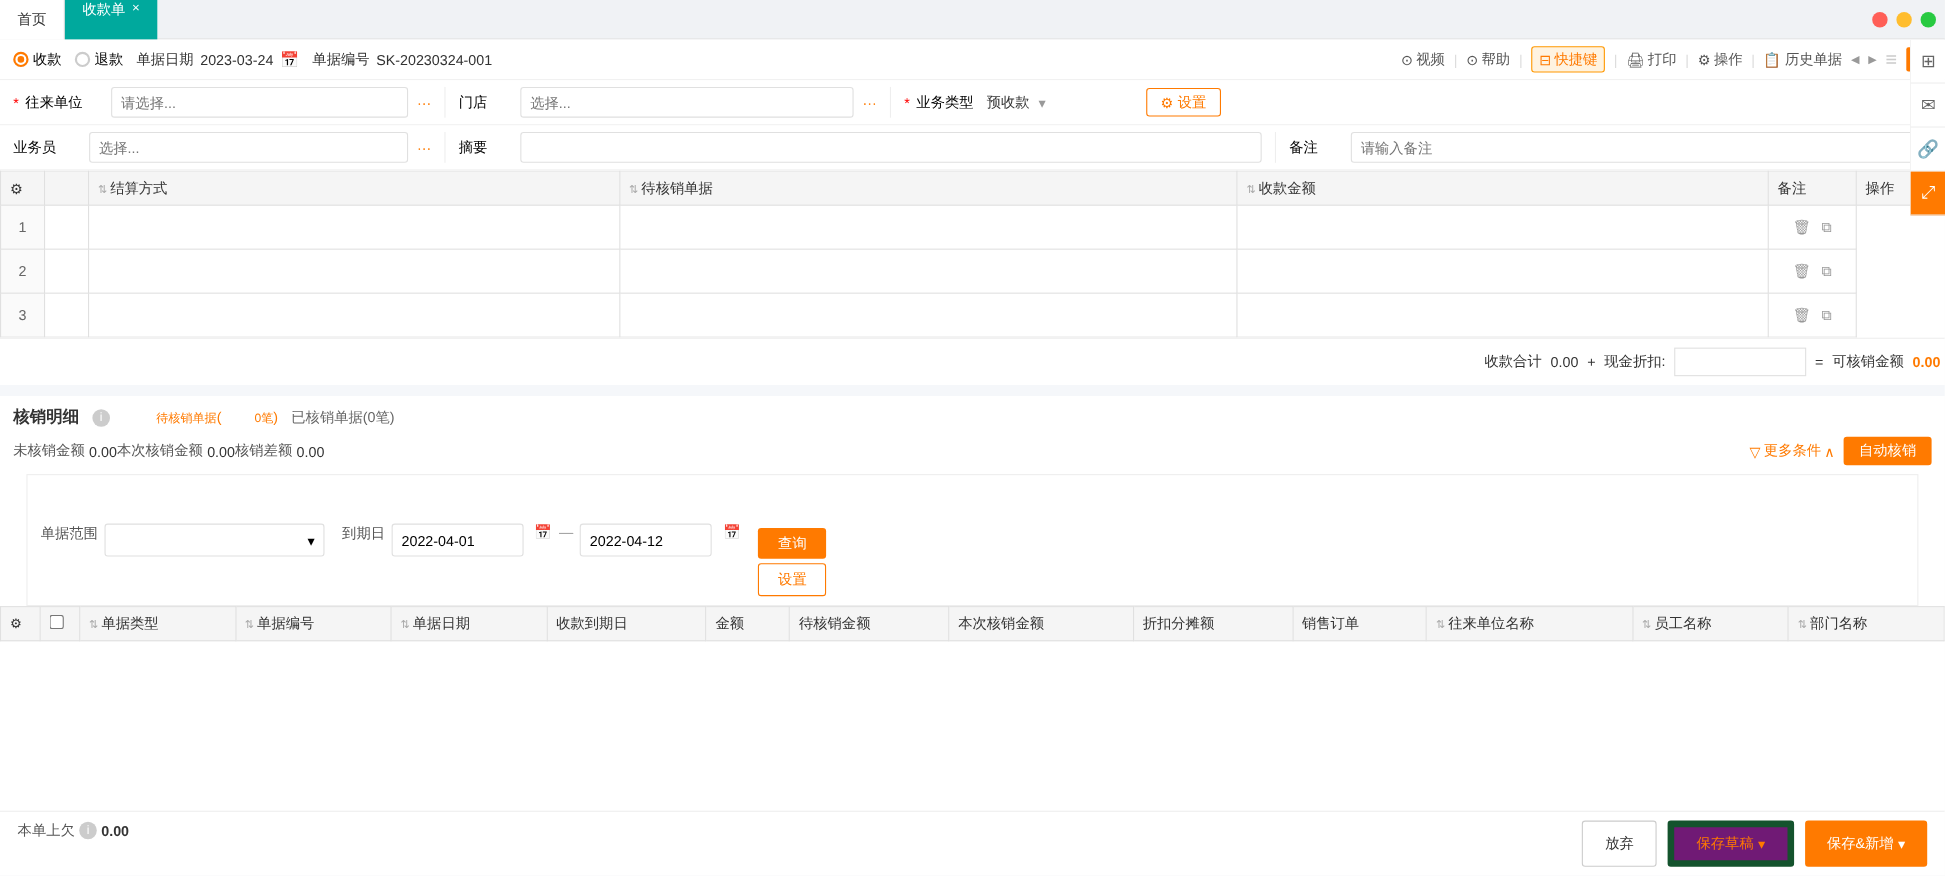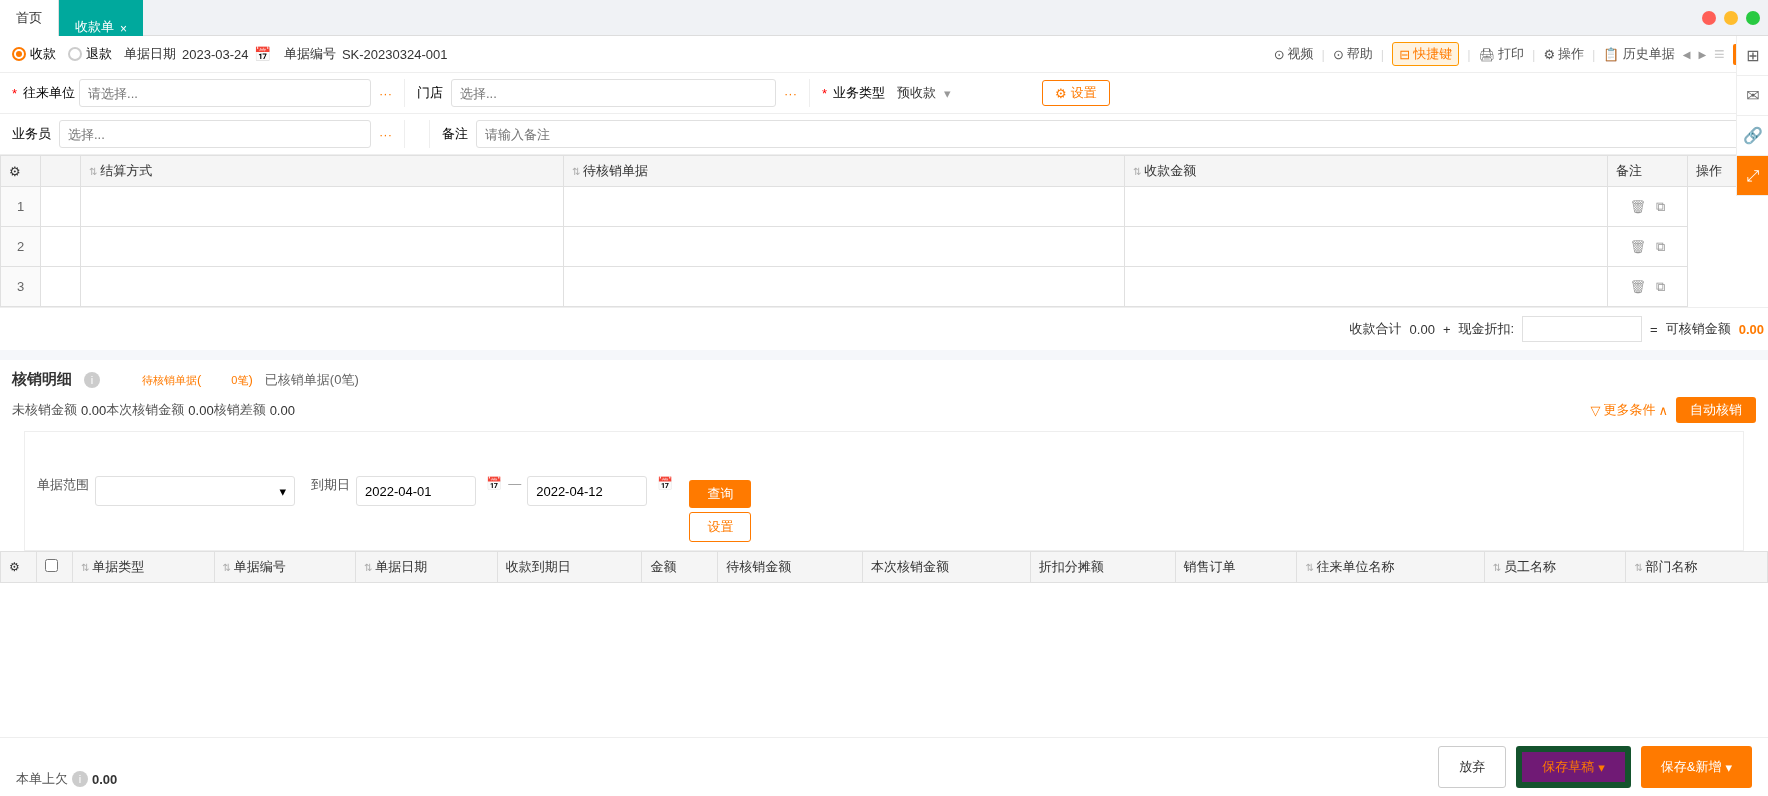--- a/index.html
+++ b/index.html
@@ -8,21 +8,21 @@
     
     .tab-bar {
       display: flex; align-items: center; background: #f0f2f5; height: 36px;
       border-bottom: 1px solid #ddd; padding: 0 0 0 0;
     }
     .tab-home {
       background: #fff; color: #333; padding: 0 16px; height: 36px; display: flex; align-items: center;
       border-right: 1px solid #ddd; cursor: pointer;
     }
     .tab-active {
-      background: #00a99d; color: #fff; padding: 0 16px; height: 36px; display: flex; align-items: flex-end;
+      background: #00a99d; color: #fff; padding: 0 16px; height: 36px; display: flex; align-items: flex-start;
       cursor: pointer; gap: 6px;
     }
     .tab-close { color: #fff; font-size: 12px; cursor: pointer; }
     .window-controls { margin-left: auto; display: flex; align-items: center; gap: 8px; padding-right: 8px; }
     .win-btn { width: 14px; height: 14px; border-radius: 50%; cursor: pointer; }
     .win-close { background: #ff5f57; }
     .win-min { background: #ffbd2e; }
     .win-max { background: #28ca41; }
 
     
@@ -51,21 +51,21 @@
 
     
     .form-row {
       display: flex; align-items: center; padding: 6px 12px; background: #fff;
       border-bottom: 1px solid #eee; gap: 0;
     }
     .form-field { display: flex; align-items: center; gap: 4px; flex: 1; }
     .required { color: #f00; margin-right: 2px; }
     .form-input {
       border: 1px solid #e0e0e0; border-radius: 3px; padding: 3px 8px; color: #999;
-      flex: 1; height: 28px; outline: none; background: #fff;
+      flex: 1; height: 28px; outline: none; background: #fff; margin-left: 22px;
     }
     .more-btn { color: #ff7a00; cursor: pointer; margin-left: 4px; }
     .field-sep { width: 1px; background: #eee; height: 28px; margin: 0 12px; }
     .setting-btn {
       background: #fff; border: 1px solid #ff7a00; color: #ff7a00; padding: 3px 12px;
       border-radius: 3px; cursor: pointer; display: flex; align-items: center; gap: 4px;
     }
     .dropdown-arrow { color: #999; margin-left: 4px; }
 
     
@@ -148,21 +148,21 @@
     .bottom-table-container { overflow: auto; background: #fff; margin: 0; }
     .bottom-table { width: 100%; border-collapse: collapse; }
     .bottom-table th {
       background: #f5f5f5; border: 1px solid #e0e0e0; padding: 6px 8px;
       text-align: left; font-weight: normal; color: #333; white-space: nowrap; font-size: 12px;
     }
     .checkbox-col { width: 36px; text-align: center; }
 
     
     .footer-bar {
-      display: flex; align-items: flex-end; padding: 8px 16px; background: #fff;
+      display: flex; align-items: flex-start; padding: 8px 16px; background: #fff;
       border-top: 1px solid #eee; margin-top: auto;
     }
     .footer-info { display: flex; align-items: center; gap: 4px; color: #555; }
     .footer-val { color: #333; font-weight: bold; }
     .footer-actions { margin-left: auto; display: flex; gap: 10px; }
     .btn-abandon {
       background: #fff; border: 1px solid #ccc; color: #333; padding: 6px 20px;
       border-radius: 3px; cursor: pointer;
     }
     .btn-draft {
@@ -291,20 +291,24 @@
     </button>
   </div>
 
   <div class="form-row">
     <div class="form-field" style="max-width:380px;">
       <span style="white-space:nowrap;margin-right:4px;">业务员</span>
       <input type="text" class="form-input" placeholder="选择..." style="">
       <span class="more-btn">···</span>
     </div>
     <div class="field-sep"></div>
+    <div class="form-field">
+      <span style="white-space:nowrap;margin-right:4px;">摘要</span>
+      <input type="text" class="form-input" style="">
+    </div>
     <div class="field-sep"></div>
     <div class="form-field" style="flex:0.8;">
       <span style="white-space:nowrap;margin-right:4px;">备注</span>
       <input type="text" class="form-input" placeholder="请输入备注" style="">
     </div>
   </div>
 
   <div class="table-container" style="max-height:180px;overflow-y:auto;flex:none;">
     <table class="data-table">
       <thead>

